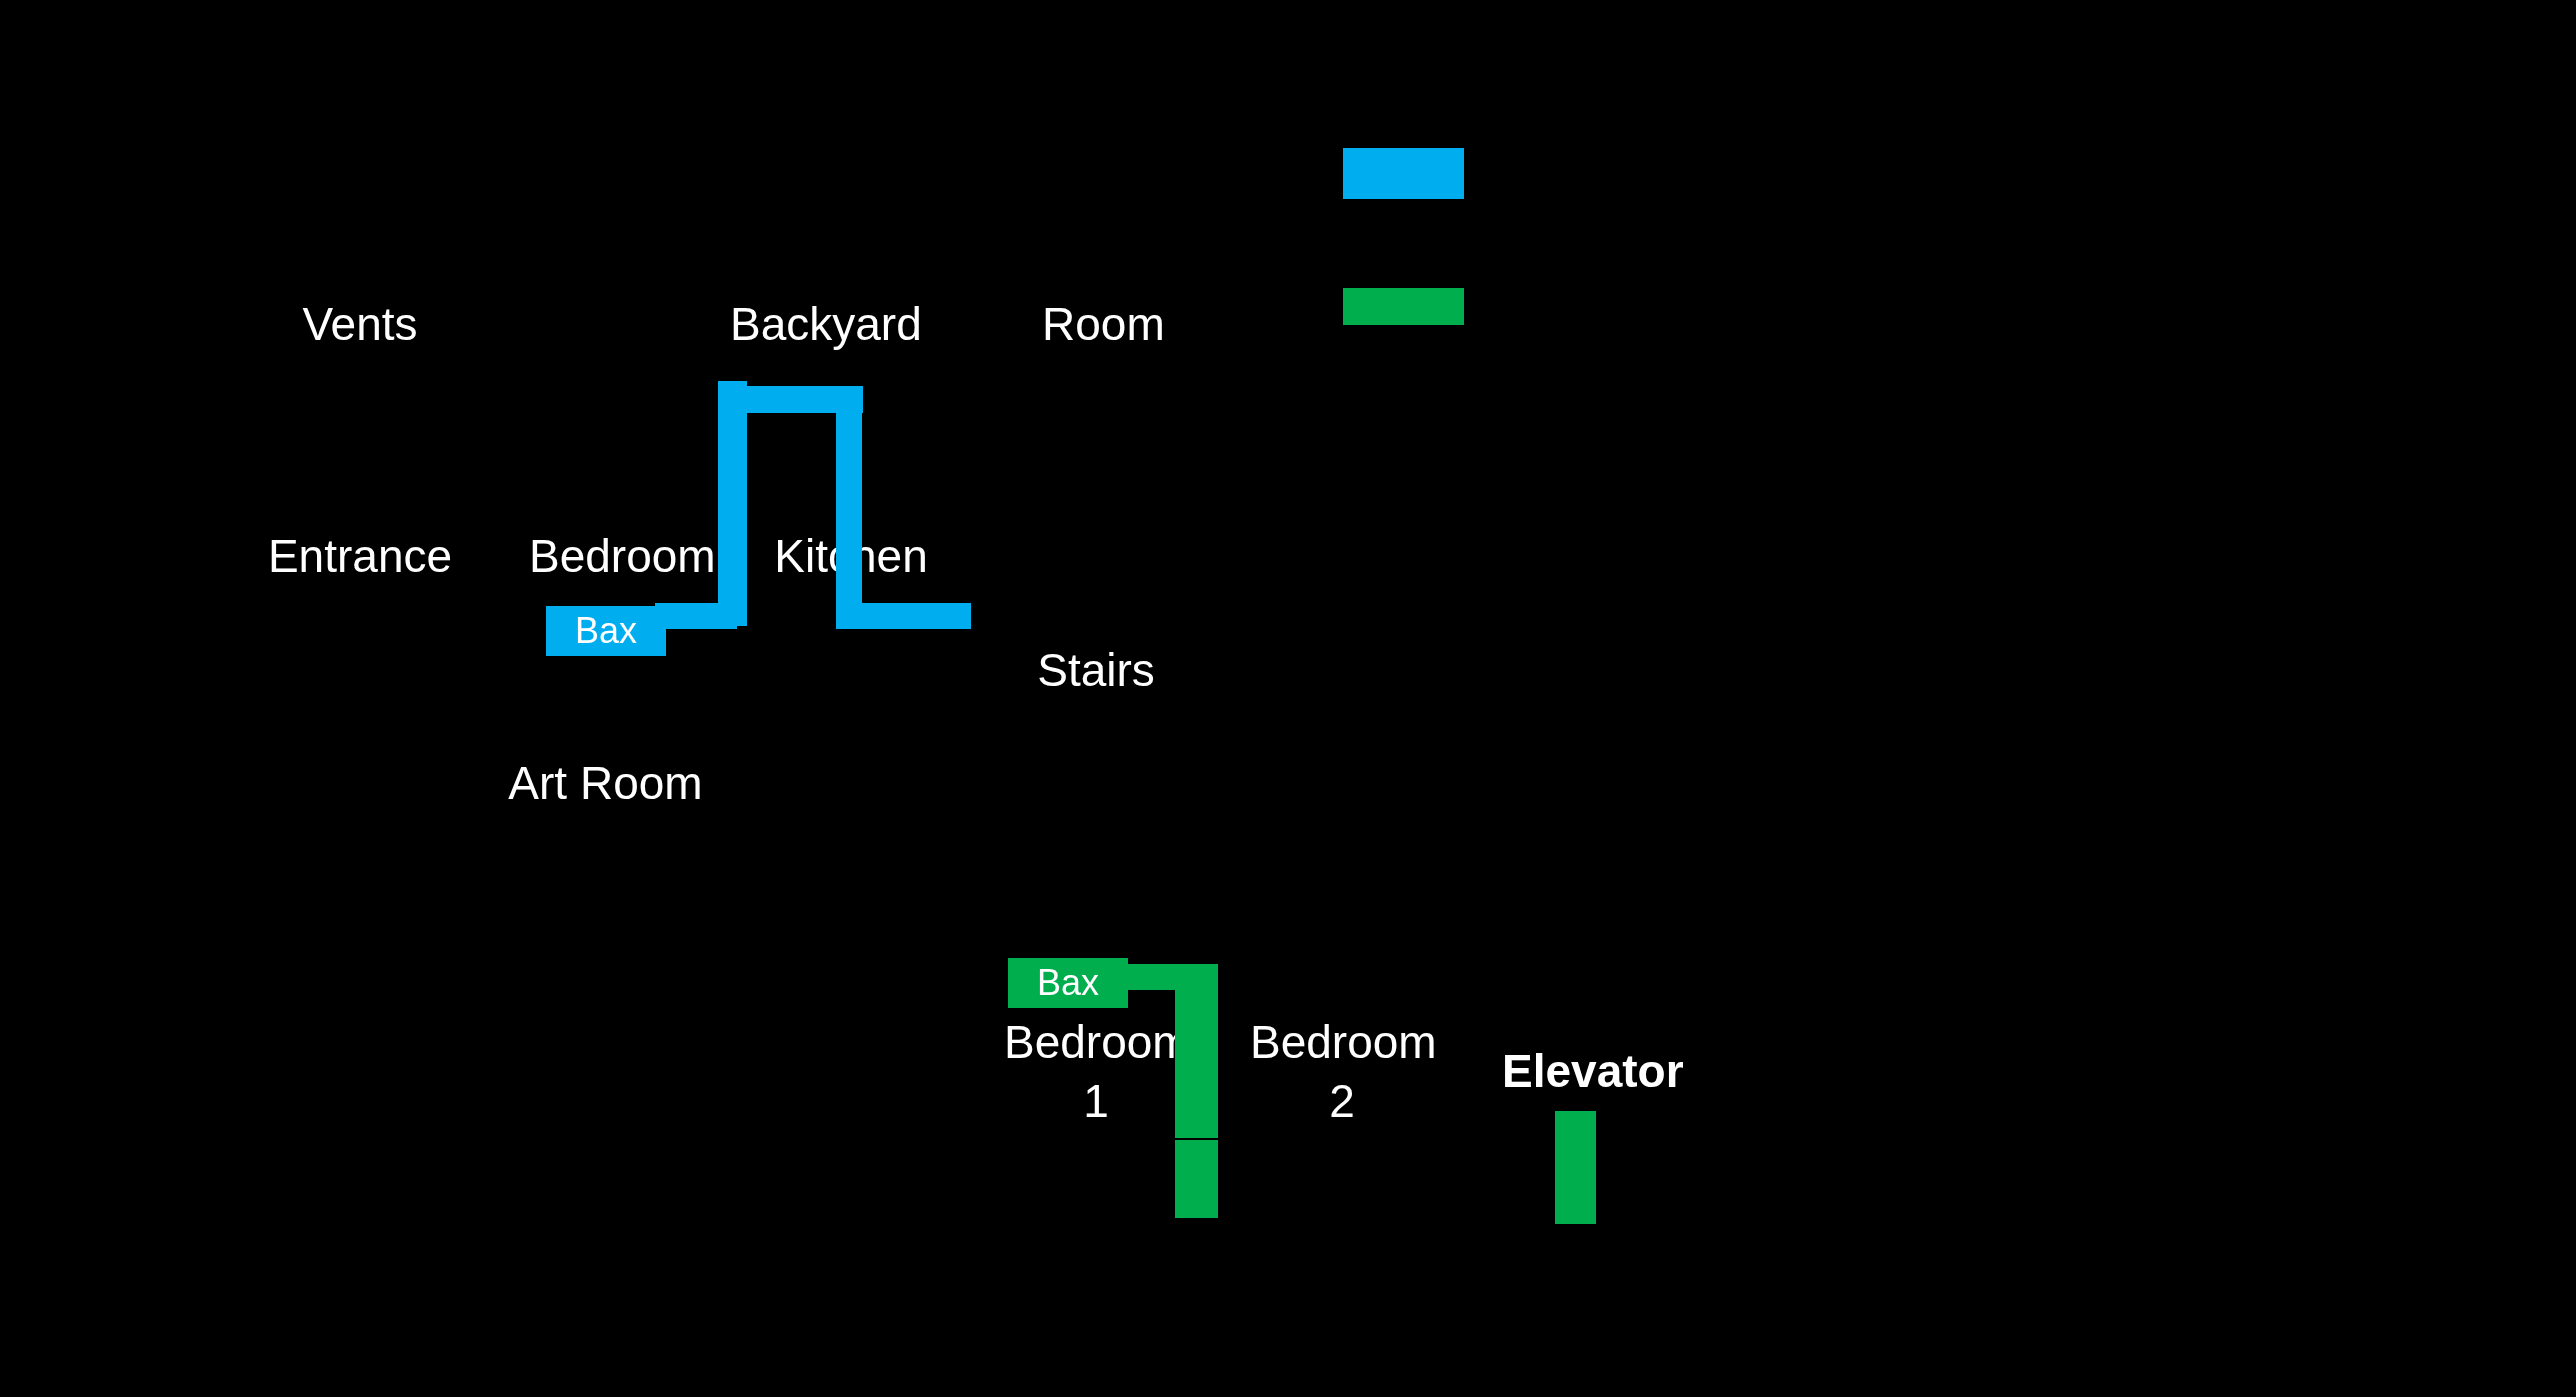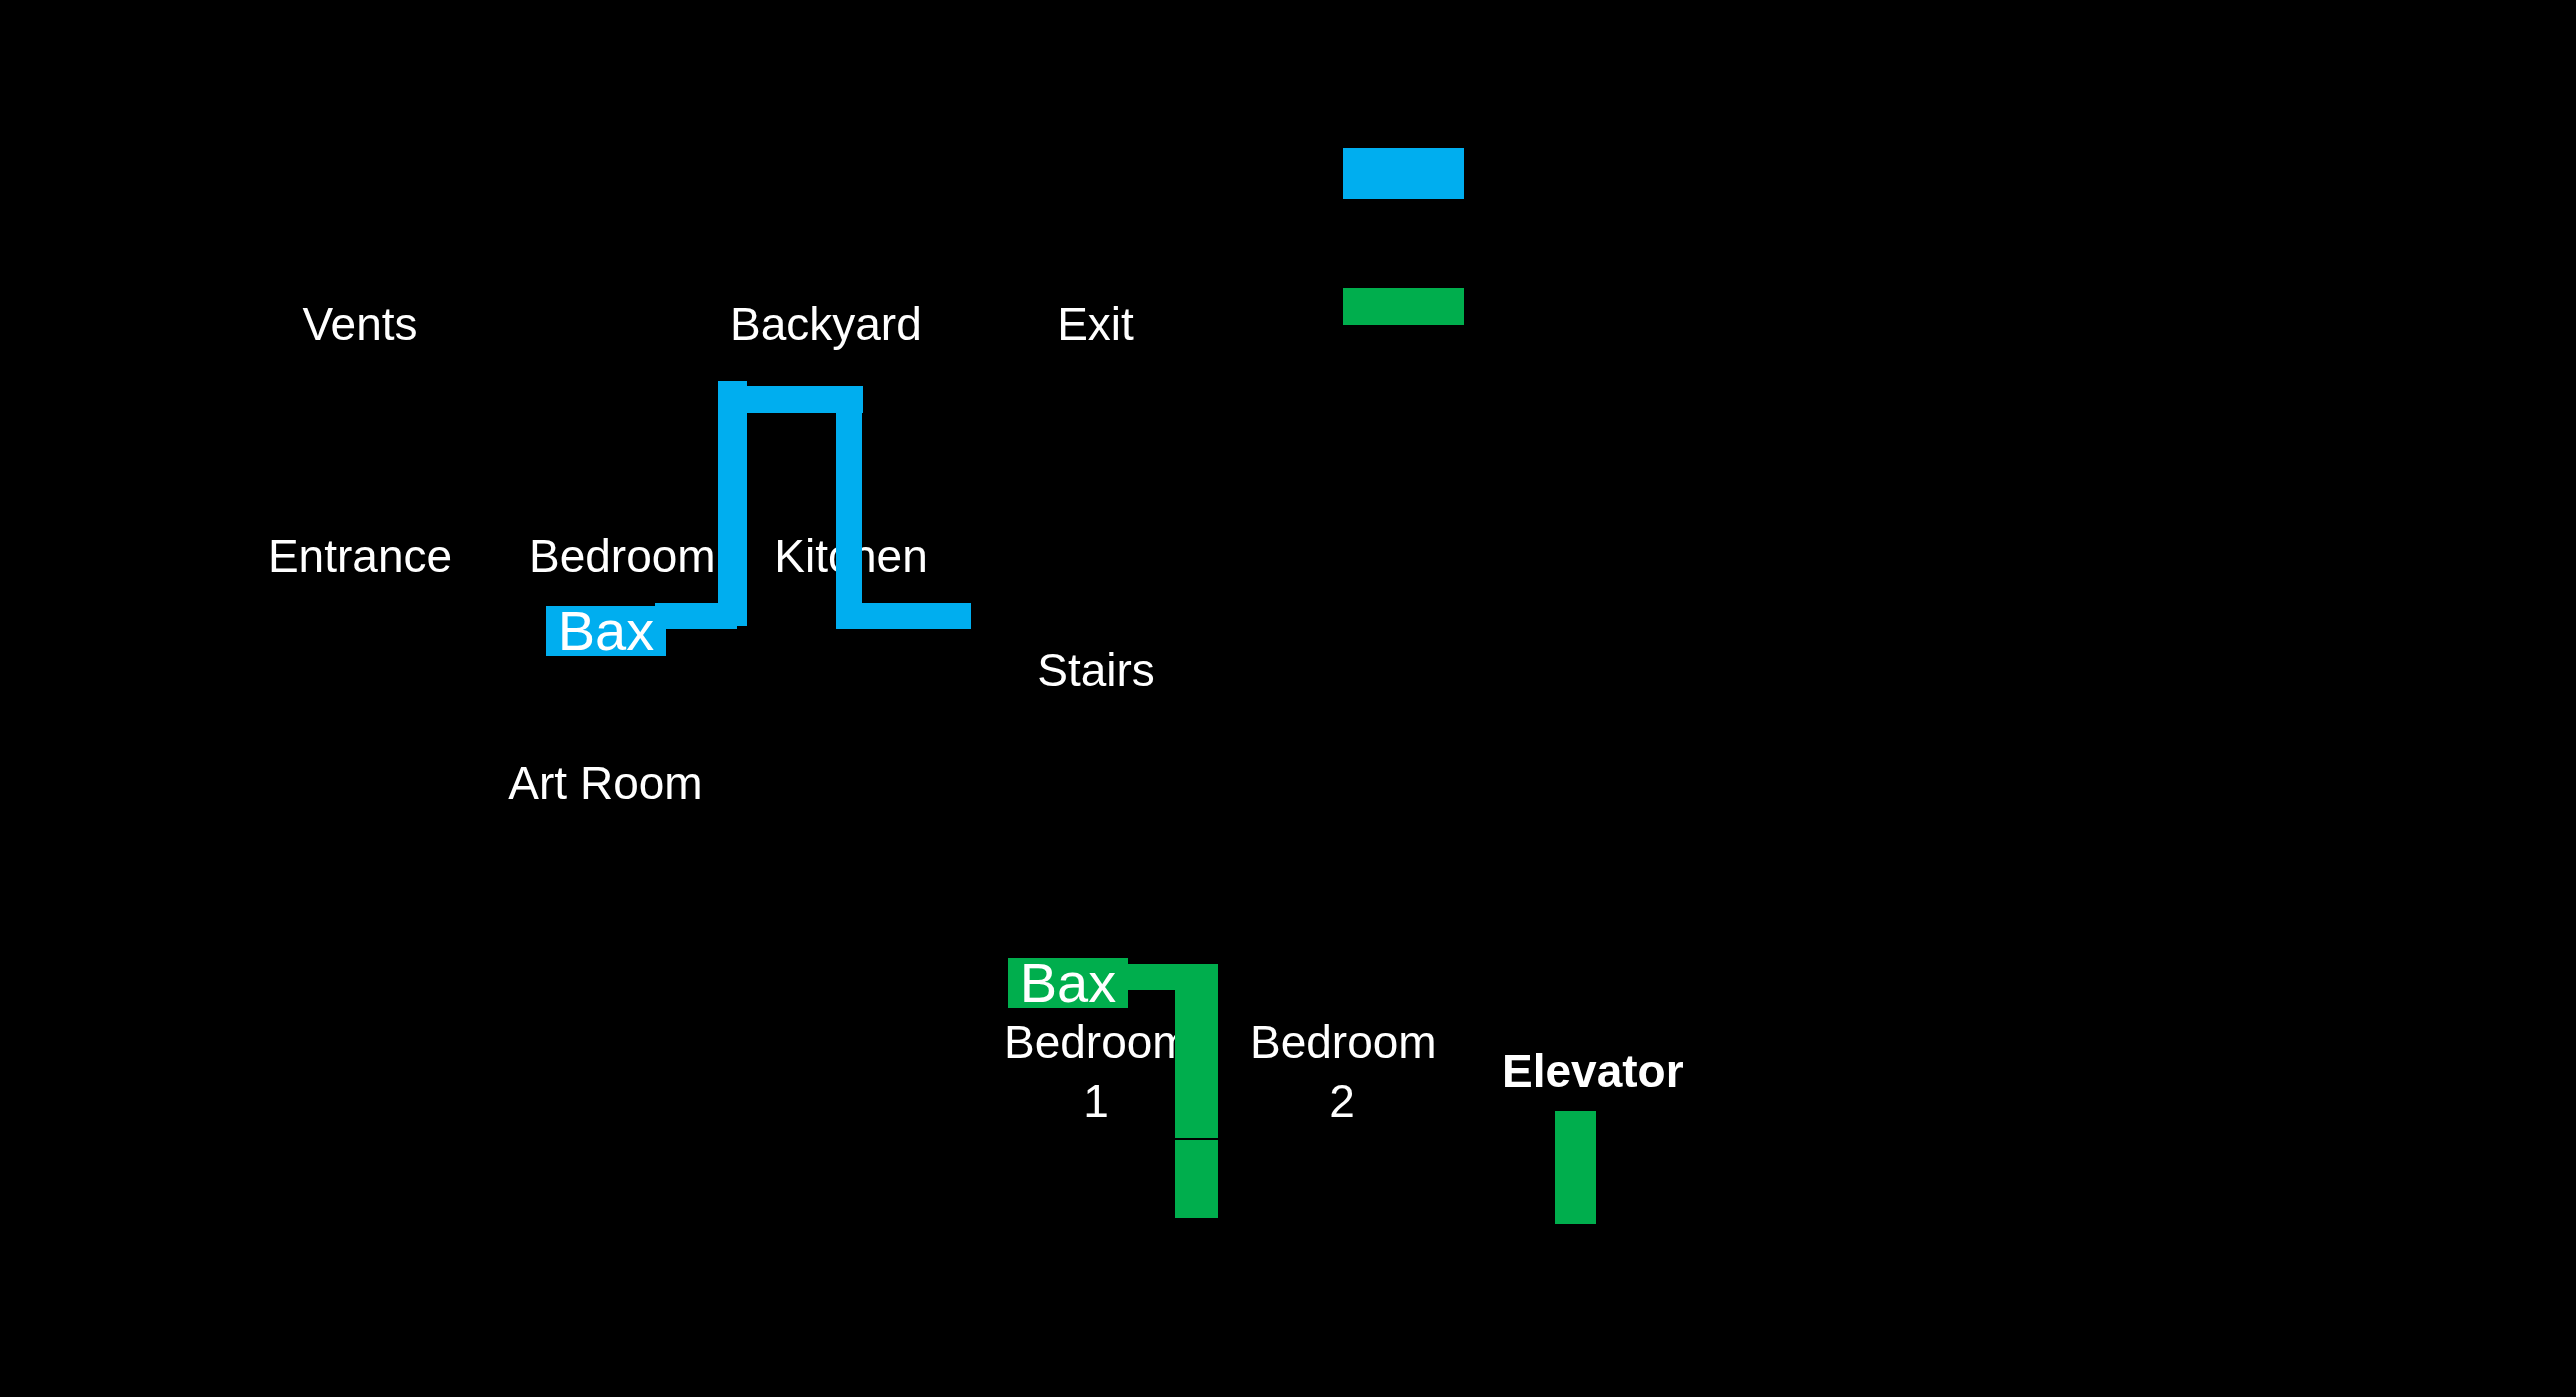--- a/index.html
+++ b/index.html
@@ -37,35 +37,35 @@
     z-index: 20;
   }
   .bax-box {
     position: absolute;
     z-index: 30;
     display: flex;
     align-items: center;
     justify-content: center;
     color: #ffffff;
     font-family: "Liberation Sans", sans-serif;
-    font-size: 56px;
+    font-size: 36px;
     line-height: 1;
   }
   .legend-swatch {
     position: absolute;
     z-index: 40;
   }
 </style>
 </head>
 <body>
 
 <div id="stage">
     <div class="room-label" style="left: 301px; width: 118px; top: 295px;">Vents</div>
     <div class="room-label" style="left: 730px; width: 190px; top: 295px;">Backyard</div>
-    <div class="room-label" style="left: 1042px; width: 107px; top: 295px;">Exit</div>
+    <div class="room-label" style="left: 1042px; width: 107px; top: 295px;">Room</div>
     <div class="room-label" style="left: 265px; width: 190px; top: 527px;">Entrance</div>
     <div class="room-label" style="left: 529px; width: 154px; top: 527px;">Bedroom</div>
     <div class="room-label" style="left: 771px; width: 160px; top: 527px;">Kitchen</div>
     <div class="room-label" style="left: 1028px; width: 136px; top: 641px;">Stairs</div>
     <div class="room-label" style="left: 508px; width: 195px; top: 742px; margin-top: 12px;">Art Room</div>
     <div class="seg" style="left: 655px; top: 603px; width: 82px; height: 26px; background: rgb(0, 174, 239);"></div>
     <div class="seg" style="left: 718px; top: 381px; width: 29px; height: 245px; background: rgb(0, 174, 239);"></div>
     <div class="seg" style="left: 718px; top: 386px; width: 145px; height: 27px; background: rgb(0, 174, 239);"></div>
     <div class="seg" style="left: 836px; top: 386px; width: 26px; height: 233px; background: rgb(0, 174, 239);"></div>
     <div class="seg" style="left: 836px; top: 603px; width: 135px; height: 26px; background: rgb(0, 174, 239);"></div>

